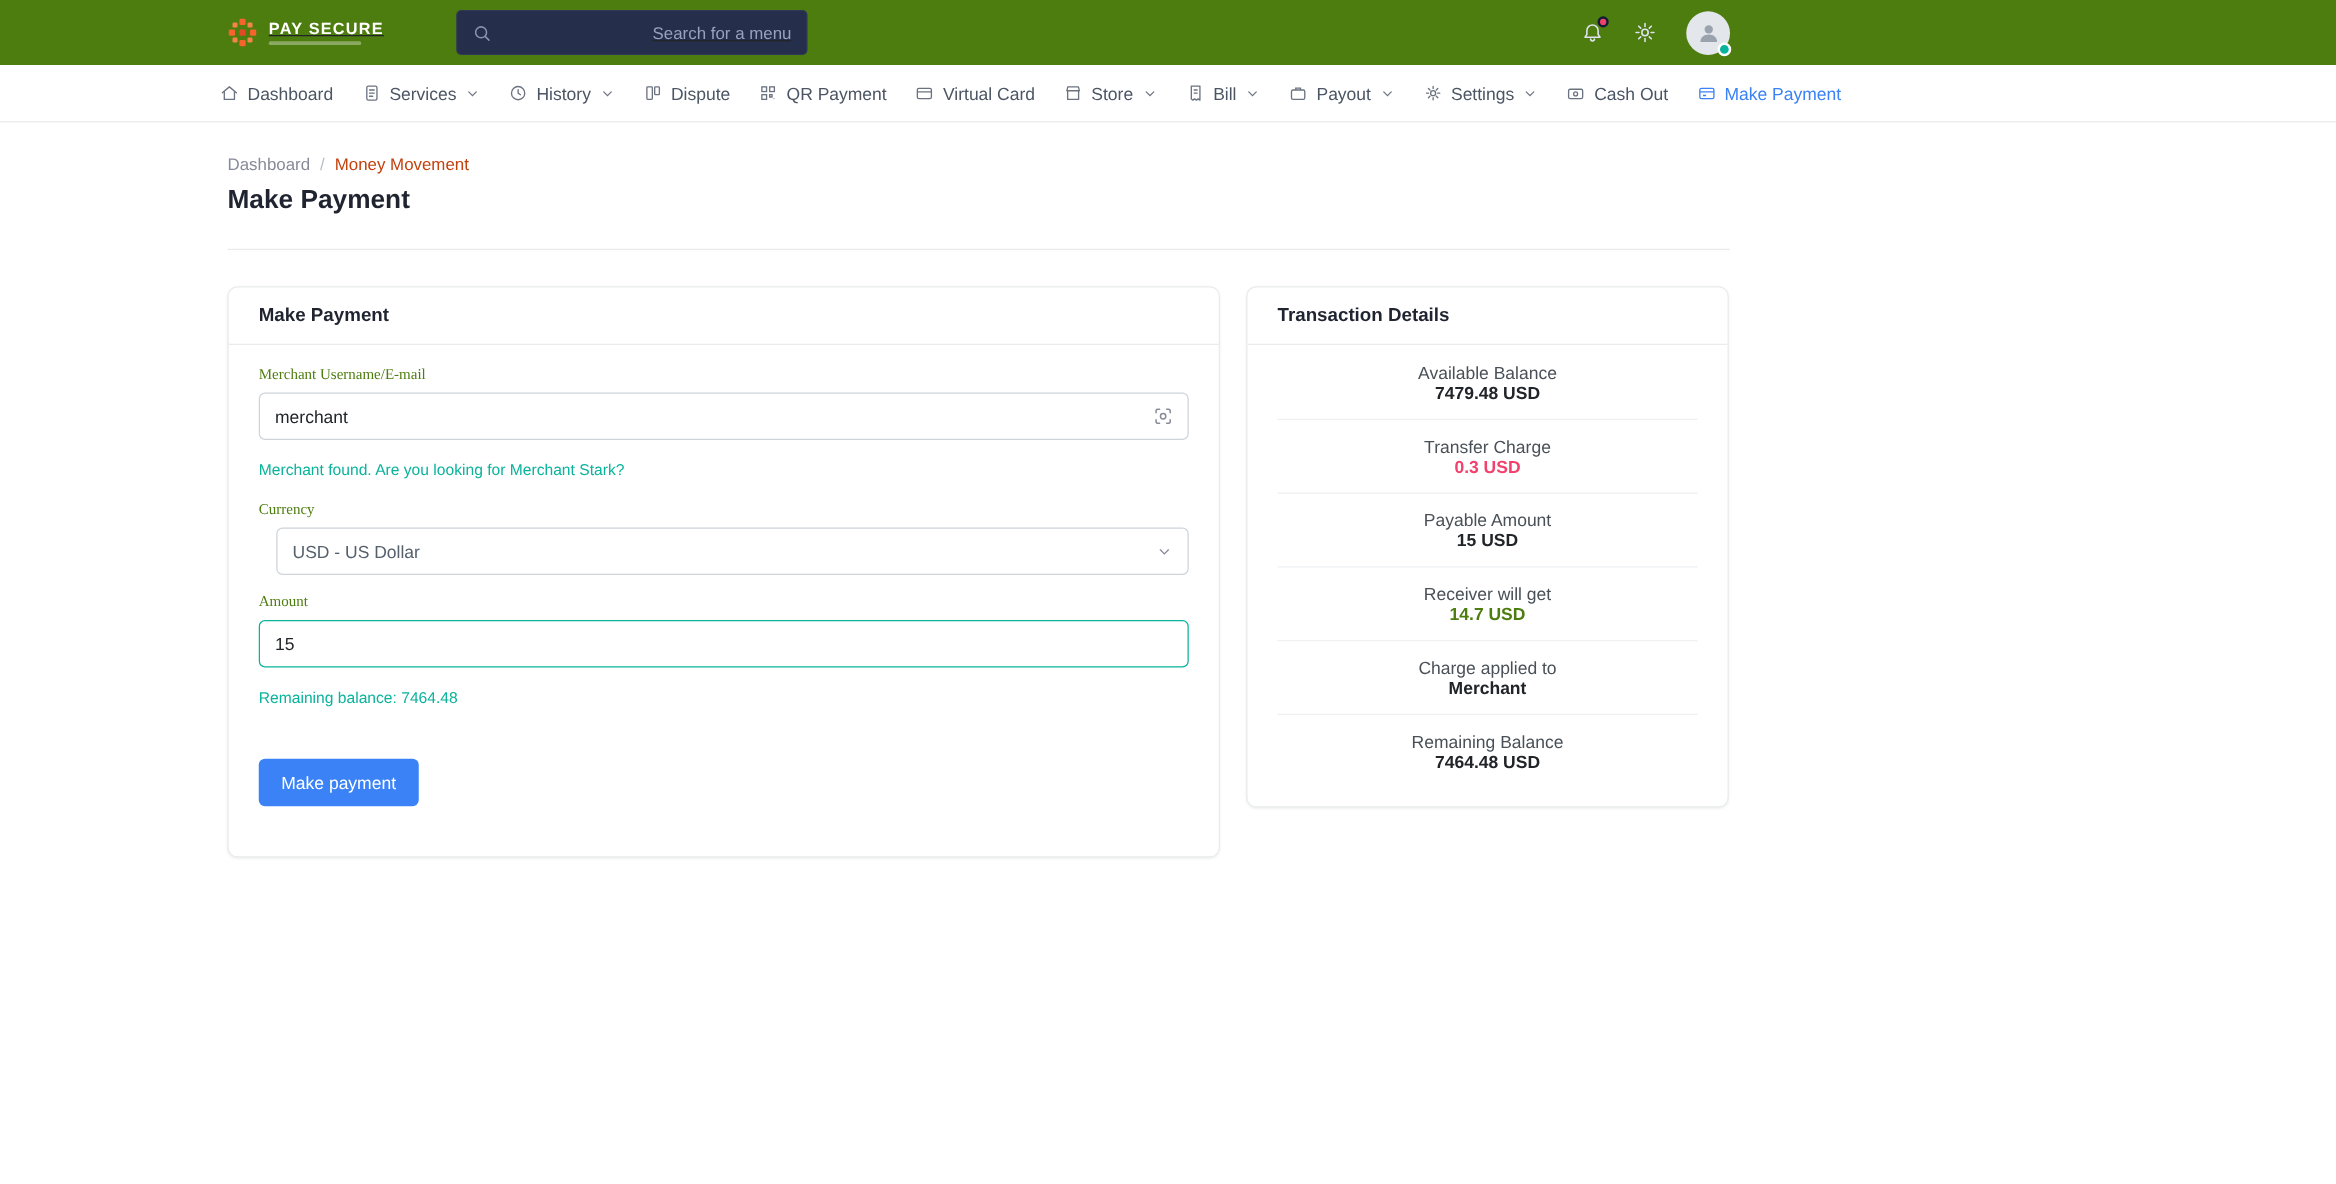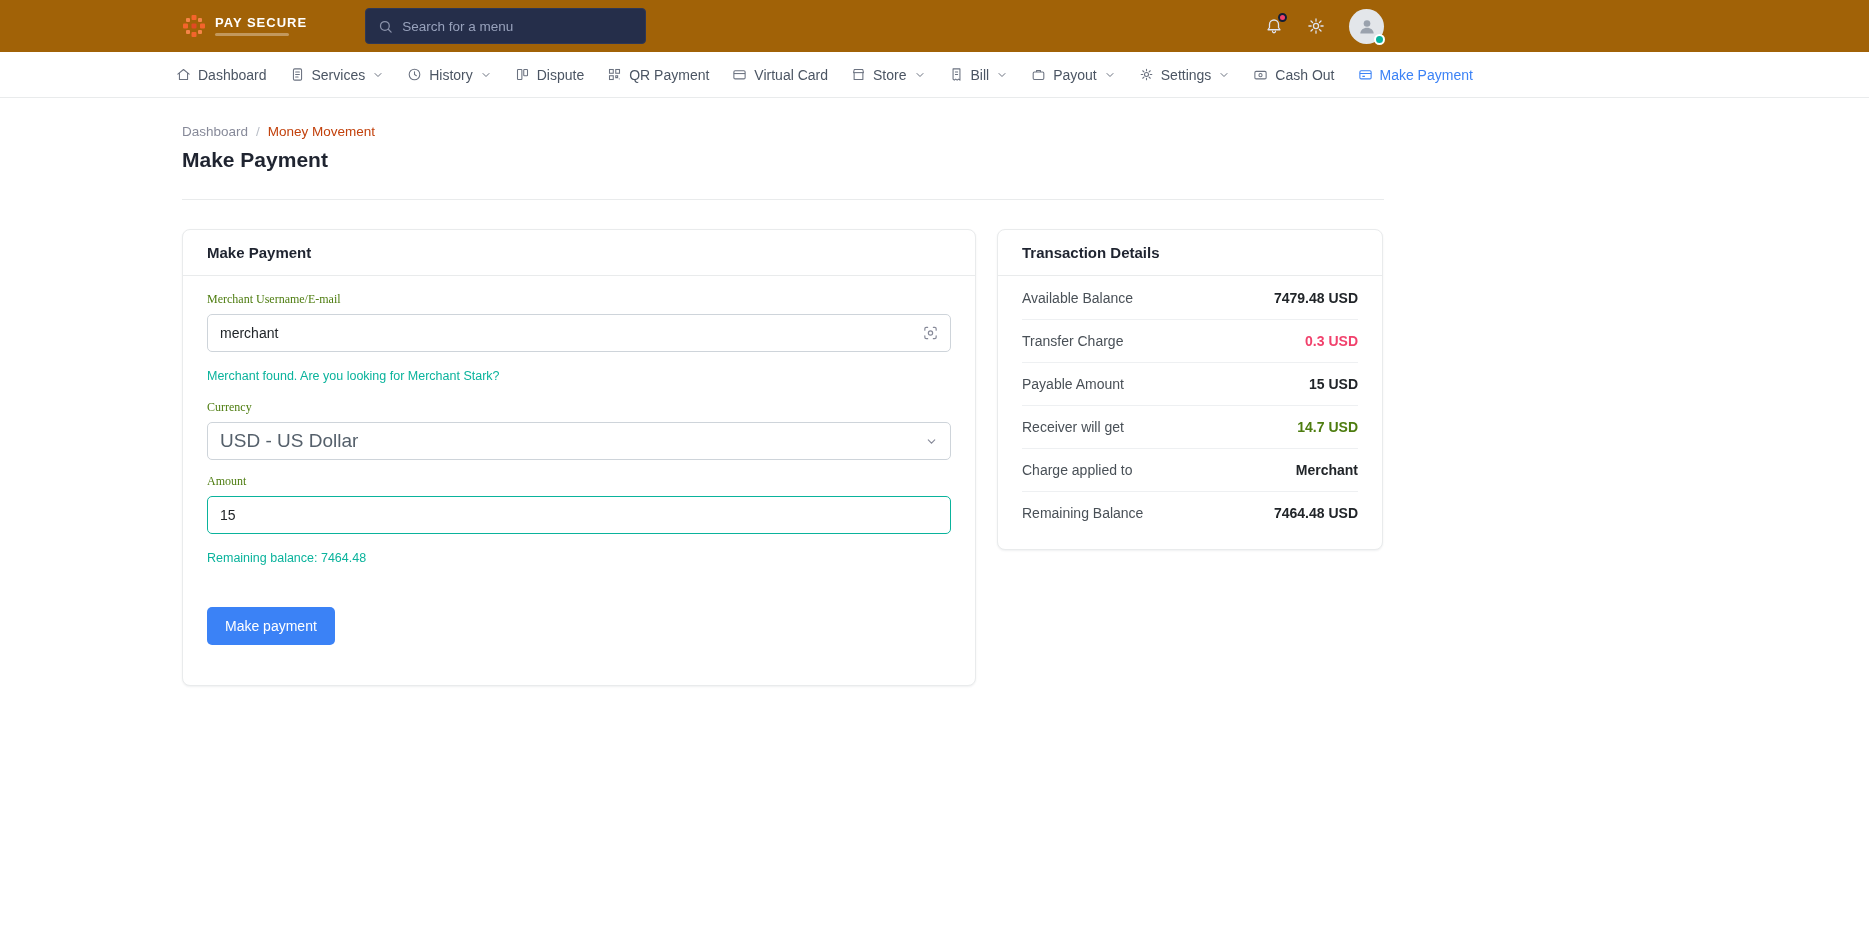--- a/index.html
+++ b/index.html
@@ -1,28 +1,28 @@
 <!DOCTYPE html>
 <html><head>
 <meta charset="utf-8">
 <style>
   * { box-sizing: border-box; margin: 0; padding: 0; }
   html,body { width:1869px; min-height:947px; background:#ffffff; overflow-x:hidden;
     font-family:"Liberation Sans","DejaVu Sans",sans-serif; color:#212529; }
 
   
-  .topbar { height:52px; background:#a16207; }
+  .topbar { height:52px; background:#4d7c0f;text-decoration:underline; }
   .topbar-inner { width:1202px; margin-left:182px; height:100%; display:flex; align-items:center; }
   .brand { display:flex; align-items:center; gap:9px; cursor:pointer; }
   .brand-text { color:#ffffff; font-weight:700; font-size:13px; letter-spacing:1px; text-transform:uppercase; line-height:1.1; }
   .brand-tagline { height:3px; width:74px; background:rgba(255,255,255,.35); border-radius:2px; margin-top:3px; }
   .search-box { margin-left:58px; width:281px; height:36px; background:#252e4a; border:1px solid #2e3756;
     border-radius:4px; display:flex; align-items:center; padding:0 12px; gap:9px; }
   .search-box svg { flex:0 0 auto; color:#8b93ab; }
-  .search-input { background:transparent; border:none; outline:none; color:#e9ecf3; font-size:13.5px; width:100%; }
+  .search-input { background:transparent; border:none; outline:none; color:#e9ecf3; font-size:13.5px; width:100%;text-align:right; }
   .search-input::placeholder { color:#98a2bc; }
   .topbar-right { margin-left:auto; display:flex; align-items:center; gap:24px; }
   .icon-btn { position:relative; color:#dfe3f1; cursor:pointer; display:flex; align-items:center; }
   .badge-dot { position:absolute; top:-4px; right:-4px; width:9px; height:9px; border-radius:50%;
     background:#f1416c; border:2px solid #131c35; }
   .avatar { position:relative; width:35px; height:35px; border-radius:50%; background:#e3e6ea;
     display:flex; align-items:center; justify-content:center; cursor:pointer; color:#9aa2ad; }
   .status-dot { position:absolute; bottom:-1px; right:-1px; width:11px; height:11px; border-radius:50%;
     background:#0ab39c; border:2px solid #ffffff; }
 
@@ -51,30 +51,30 @@
   .form-body { padding:16px 24px 40px; }
   .form-label { display:block; font-size:12px; color:#4d7c0f; margin-bottom:7px;font-family:Liberation Serif, serif; }
   .input-wrap { position:relative; }
   .form-control { width:100%; height:38px; border:1px solid #ced4da; border-radius:5px; padding:0 40px 0 12px;
     font-size:14px; color:#212529; outline:none; font-family:inherit; }
   .form-control.plain { padding-right:12px; }
   .scan-btn { position:absolute; right:12px; top:50%; transform:translateY(-50%); color:#878a99; cursor:pointer; display:flex; }
   .form-help { margin-top:17px; font-size:12.5px; color:#0ab39c; }
   .grid-2 { display:grid; grid-template-columns:1fr; gap:14px; margin-top:17px; }
   .select-box { height:38px; border:1px solid #ced4da; border-radius:5px; display:flex; align-items:center;
-    padding:0 12px; font-size:19px; color:#55606b; cursor:pointer; background:#fff; }
+    padding:0 12px; font-size:14px; color:#55606b; cursor:pointer; background:#fff;margin-left:14px; }
   .select-box .chev { margin-left:auto; color:#878a99; display:flex; }
   .form-control.focus-success { border-color:#0ab39c; }
   .btn-primary { margin-top:42px; background:#3b82f6; color:#fff; border:none; border-radius:5px;
     height:38px; padding:0 18px; font-size:14px; cursor:pointer; font-family:inherit; }
 
   
   .details-body { padding:1px 24px 15px; }
   .t-row { display:flex; justify-content:space-between; align-items:center; padding:13px 0;
-    border-bottom:1px solid #eef0f2; font-size:14px; }
+    border-bottom:1px solid #eef0f2; font-size:14px;flex-direction:column; }
   .t-row:last-child { border-bottom:none; }
   .t-label { color:#495057; }
   .t-value { font-weight:700; color:#212529; }
   .t-value.val-danger { color:#f1416c; }
   .t-value.val-success { color:#4d7c0f; }
 </style>
 </head>
 <body>
 
 <header class="topbar">

